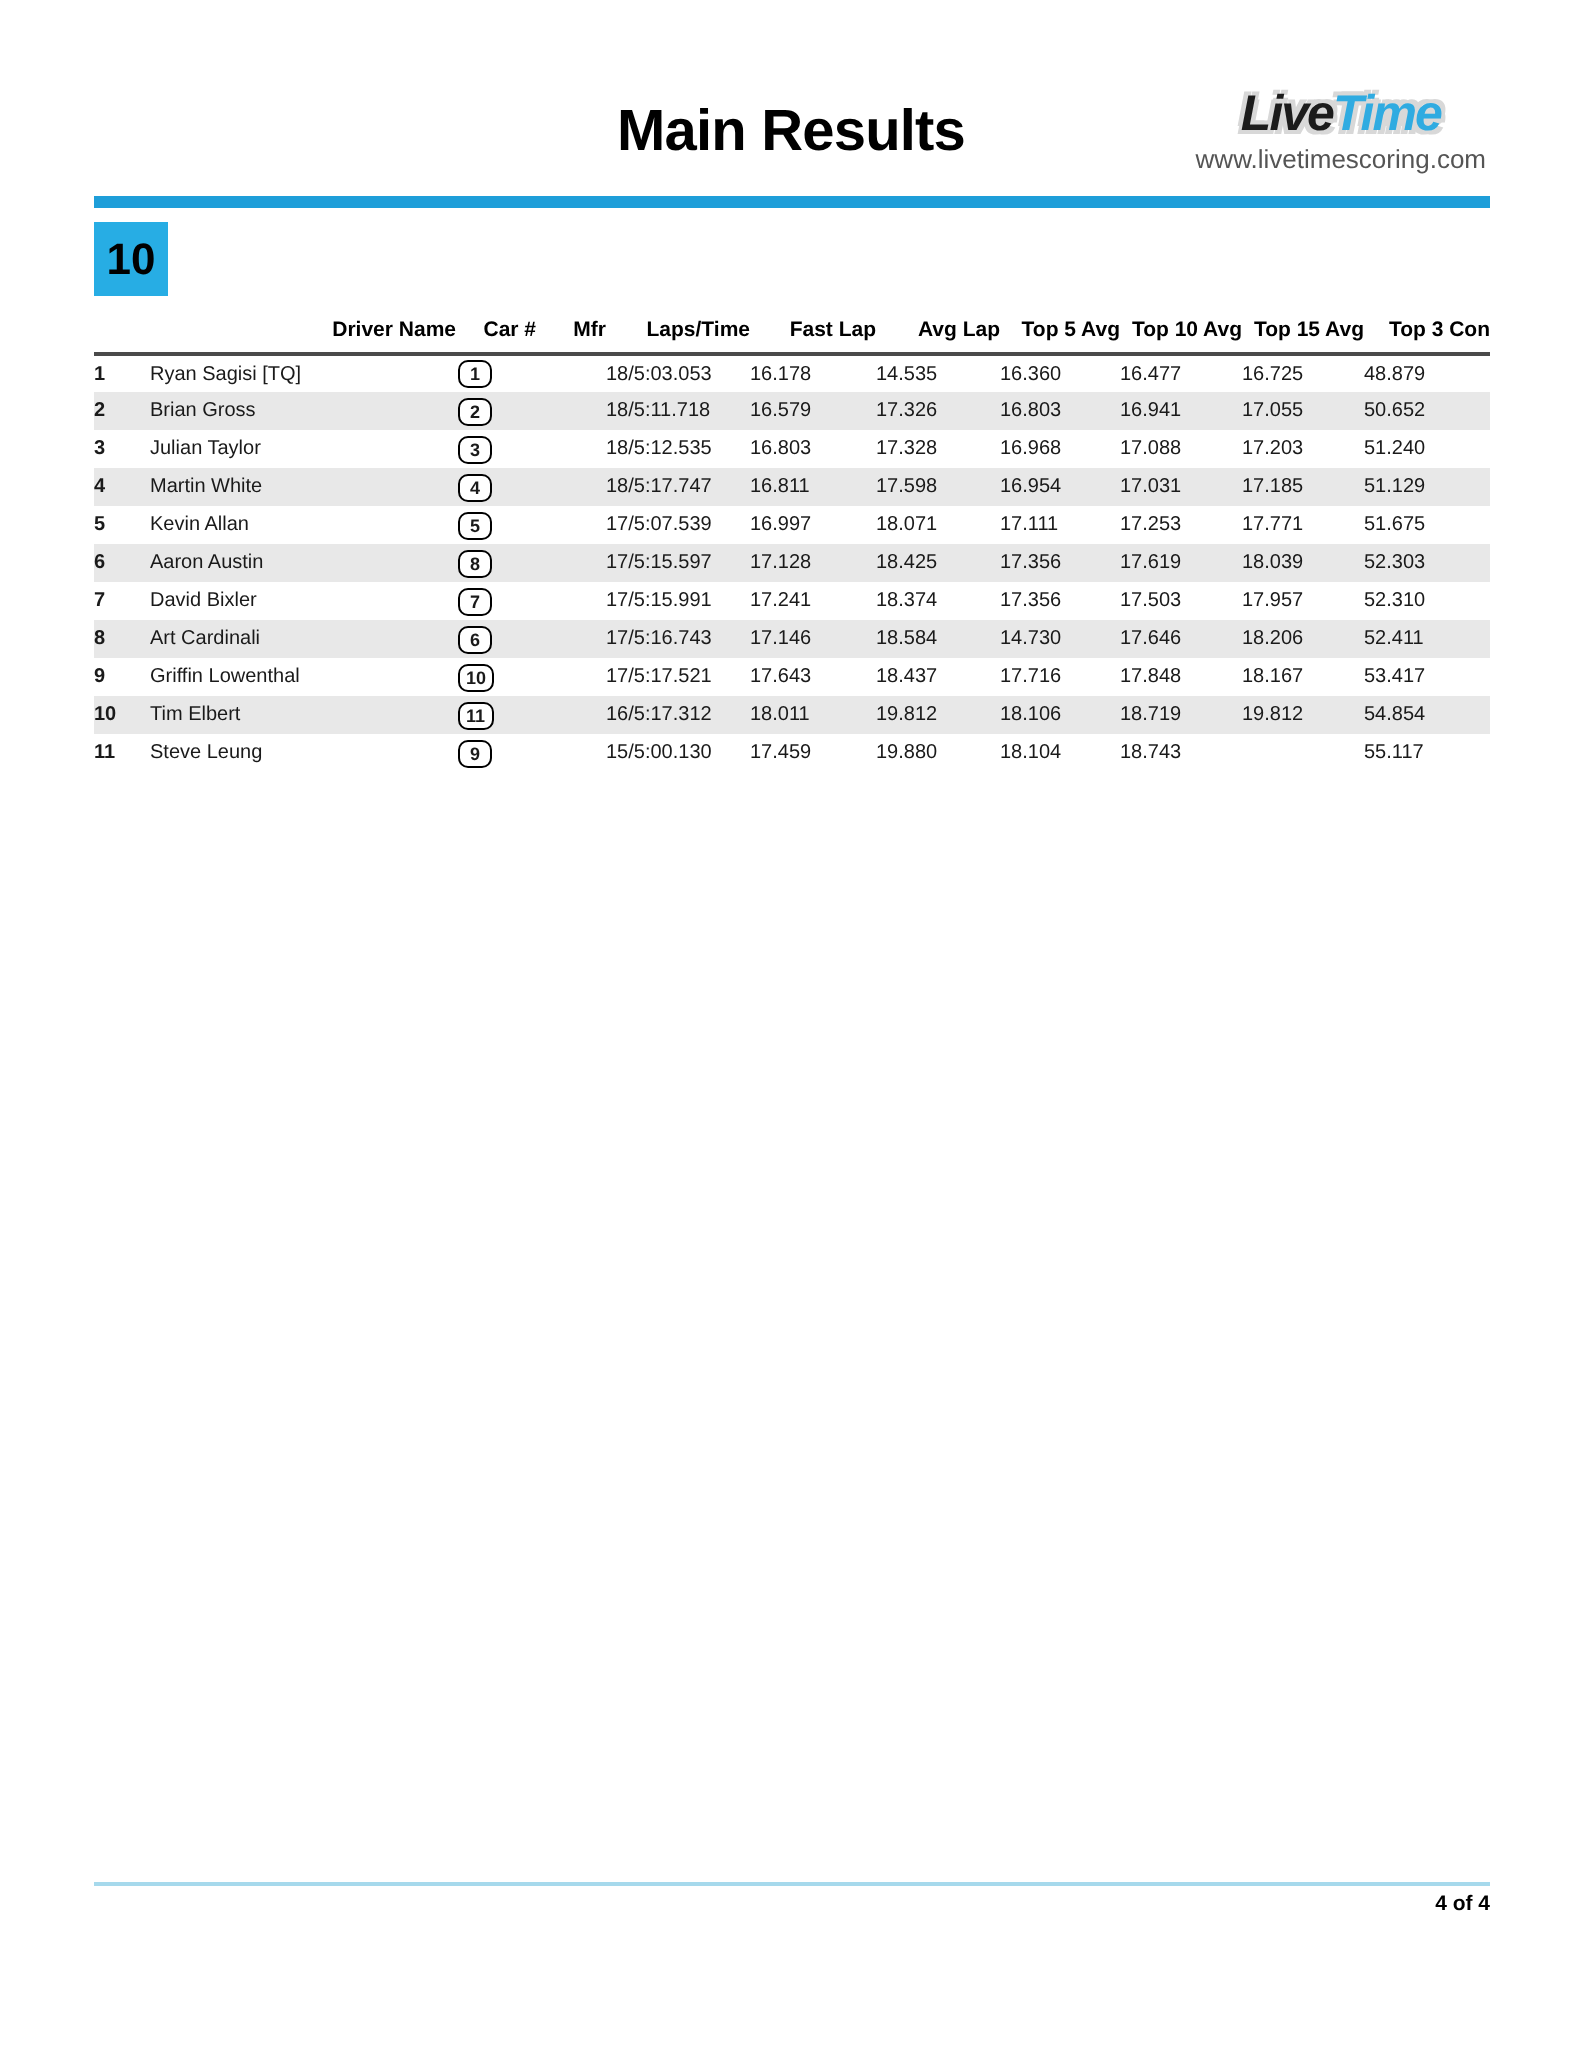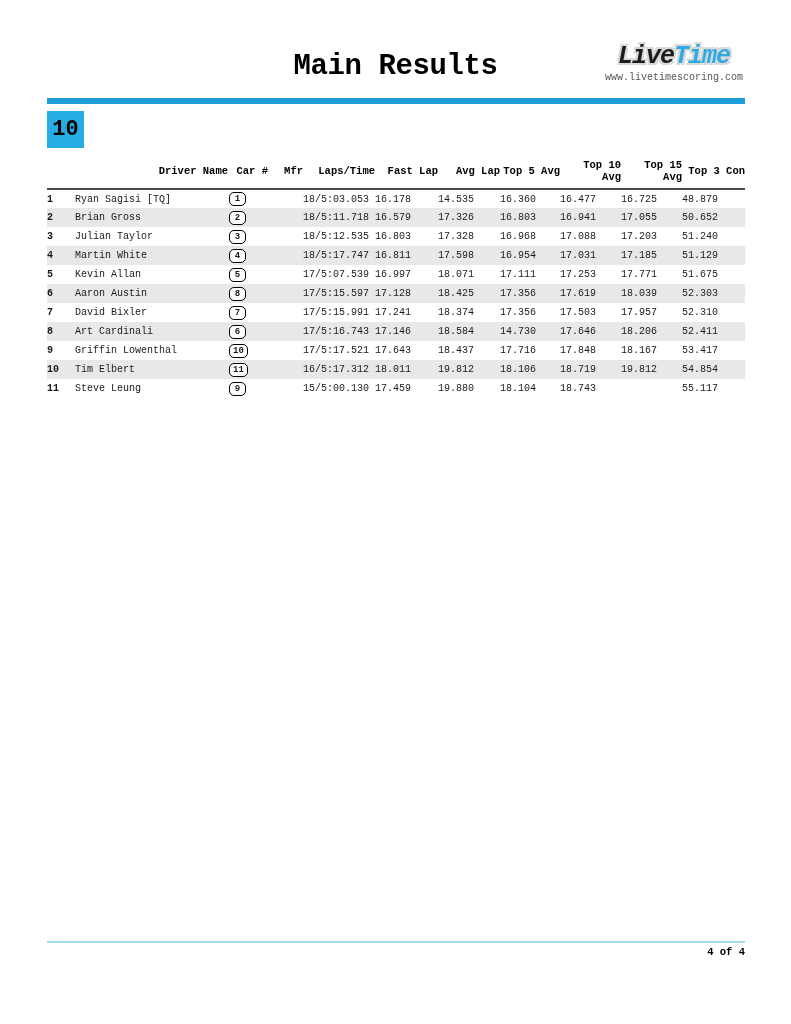--- a/index.html
+++ b/index.html
@@ -5,32 +5,32 @@
   :root{
     --accent:#1e9ed9;
     --badge:#27ade4;
     --logo-time:#2fabe1;
     --row-alt:#e8e8e8;
     --footer-line:#a6d9ec;
   }
   *{margin:0;padding:0;box-sizing:border-box;}
   html,body{background:#fff;}
   body{font-family:"Liberation Sans","DejaVu Sans",sans-serif;color:#1a1a1a;}
-  .page{position:relative;width:791px;height:1024px;background:#ffffff;overflow:hidden;font-family:Liberation Mono, monospace;}
+  .page{position:relative;width:791px;height:1024px;background:#ffffff;overflow:hidden;}
 
   
   .doc-title{position:absolute;top:50px;left:0;width:791px;text-align:center;
     font-size:29px;font-weight:bold;letter-spacing:-0.4px;color:#000;}
   .logo{position:absolute;top:44px;right:48px;text-align:center;}
   .logo-text{font-size:25px;font-weight:bold;font-style:italic;letter-spacing:-1px;line-height:26px;
     text-shadow:-2px -2px 0 #d8d8d8, 2px -2px 0 #d8d8d8, -2px 2px 0 #d8d8d8, 2px 2px 0 #d8d8d8,
                 -1px -1px 0 #ffffff, 1px -1px 0 #ffffff, -1px 1px 0 #ffffff, 1px 1px 0 #ffffff;}
   .logo-live{color:#1c1c1c;}
   .logo-time{color:var(--logo-time);}
-  .logo-url{font-size:10px;color:#555;margin-top:2px;}
+  .logo-url{font-size:13px;color:#555;margin-top:2px;}
 
   
   .accent-bar{position:absolute;top:98px;left:47px;width:698px;height:6px;background:var(--accent);}
 
   
   .race-header{position:absolute;top:111px;left:47px;display:flex;align-items:flex-start;}
   .race-number{width:37px;height:37px;background:var(--badge);color:#000;
     display:flex;align-items:center;justify-content:center;
     font-size:22px;font-weight:bold;}
   .race-titles{margin-left:15px;padding-top:1px;}

